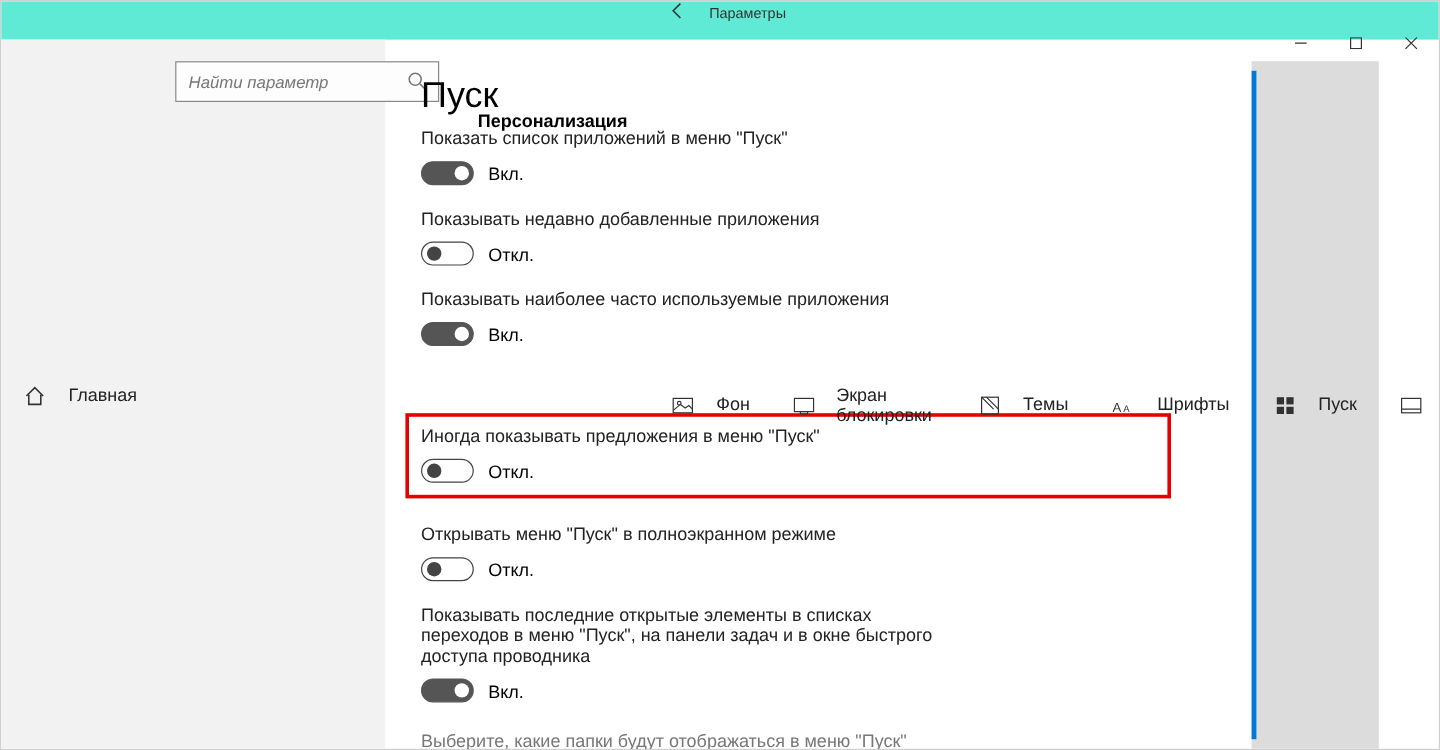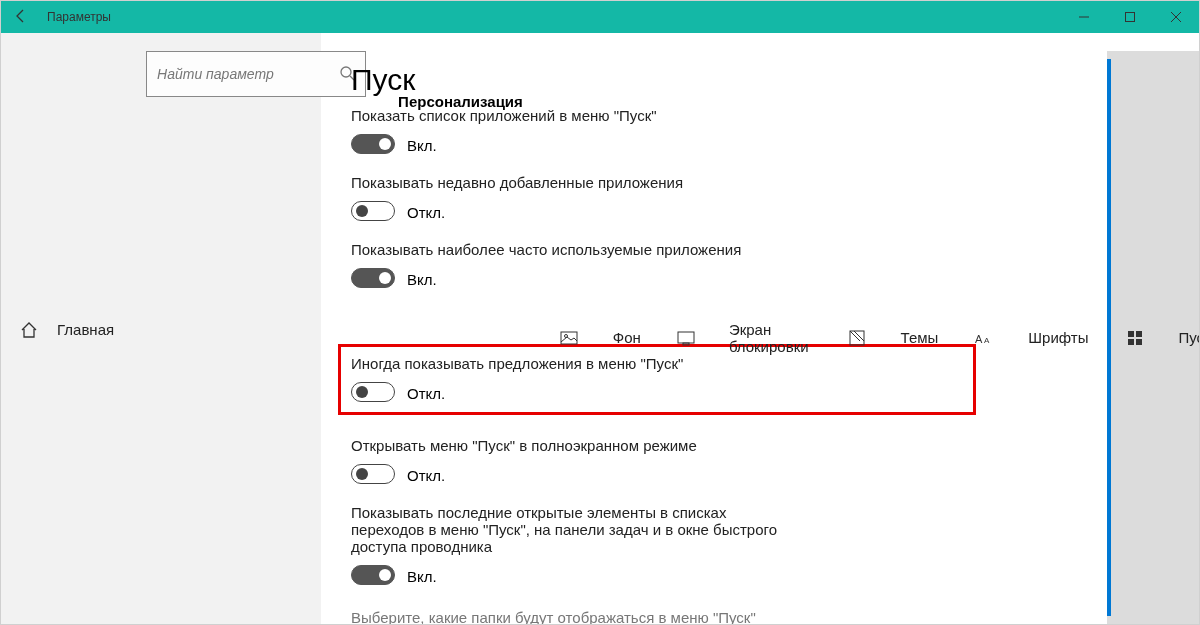--- a/index.html
+++ b/index.html
@@ -11,21 +11,22 @@
       width: 1200px;
       height: 625px;
       overflow: hidden;
       border: 1px solid #d0d0d0;
     }
     .titlebar {
       height: 32px;
       display: flex;
       align-items: center;
       padding-left: 12px;
-      background: #14b8a6;
+      background: #5eead4;
+      flex-direction: column;
     }
     .titlebar-left { display: flex; align-items: center; gap: 18px; }
     .titlebar-title { font-size: 12px; color: #333; }
     .window-controls {
       margin-left: auto;
       display: flex;
     }
     .win-btn {
       width: 46px;
       height: 32px;
@@ -50,21 +51,21 @@
       align-items: center;
       gap: 18px;
       padding: 8px 18px;
       cursor: pointer;
       margin-bottom: 16px;
     }
     .search-box {
       margin: 0 14px 22px 14px;
       border: 1px solid #888;
       background: #fdfdfd;
-      height: 46px;
+      height: 34px;
       display: flex;
       align-items: center;
       padding: 0 10px;
     }
     .search-input {
       border: none;
       outline: none;
       background: transparent;
       flex: 1;
       font-size: 14px;
@@ -74,21 +75,21 @@
     .search-input::placeholder { color: #777; font-style: italic; }
     .category-header {
       font-weight: 600;
       padding: 6px 18px 18px 18px;
       font-size: 15px;
       margin-top: 36px;
     }
     .nav-item {
       display: flex;
       align-items: center;
-      gap: 34px;
+      gap: 18px;
       padding: 13px 18px;
       cursor: pointer;
       position: relative;
     }
     .nav-item.active { background: #dcdcdc; }
     .nav-item.active::before {
       content: "";
       position: absolute;
       left: 0;
       top: 8px;

